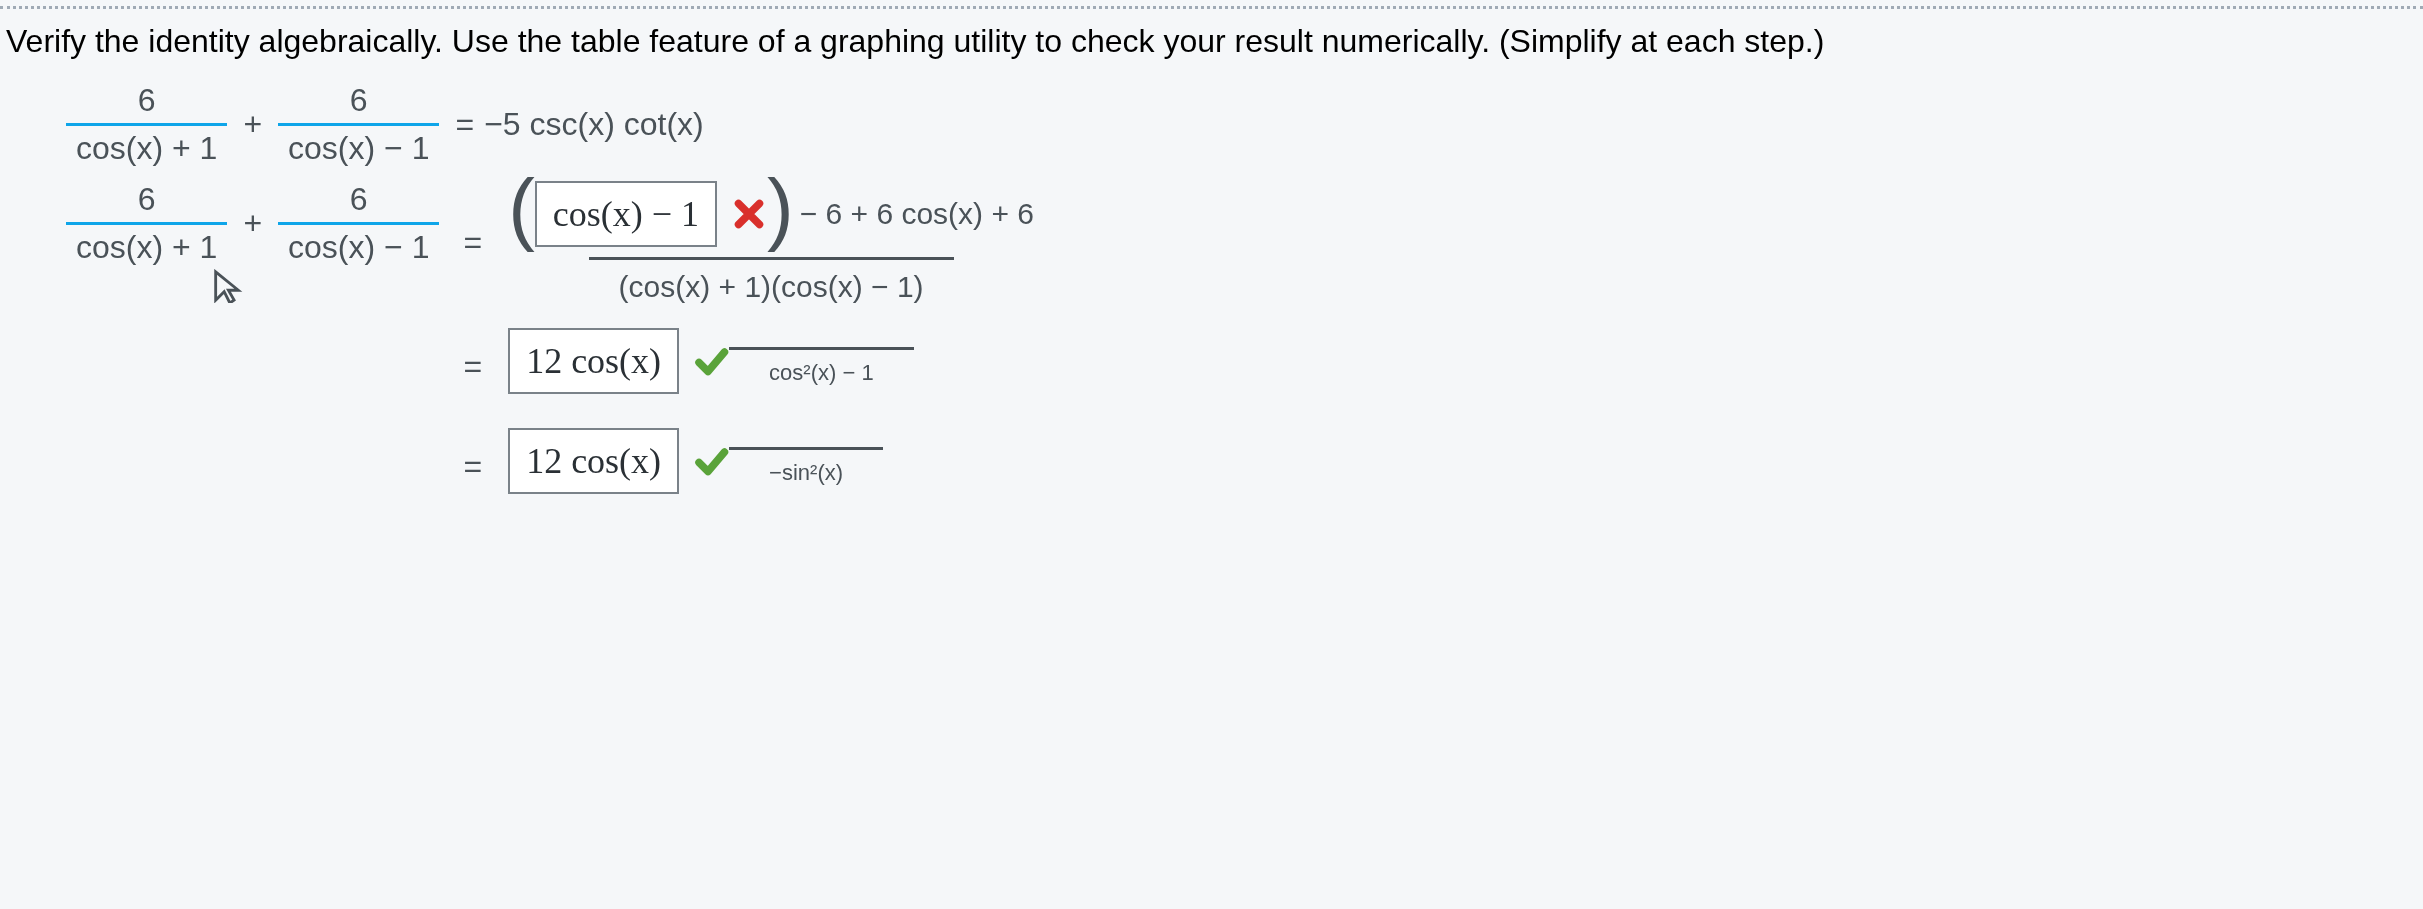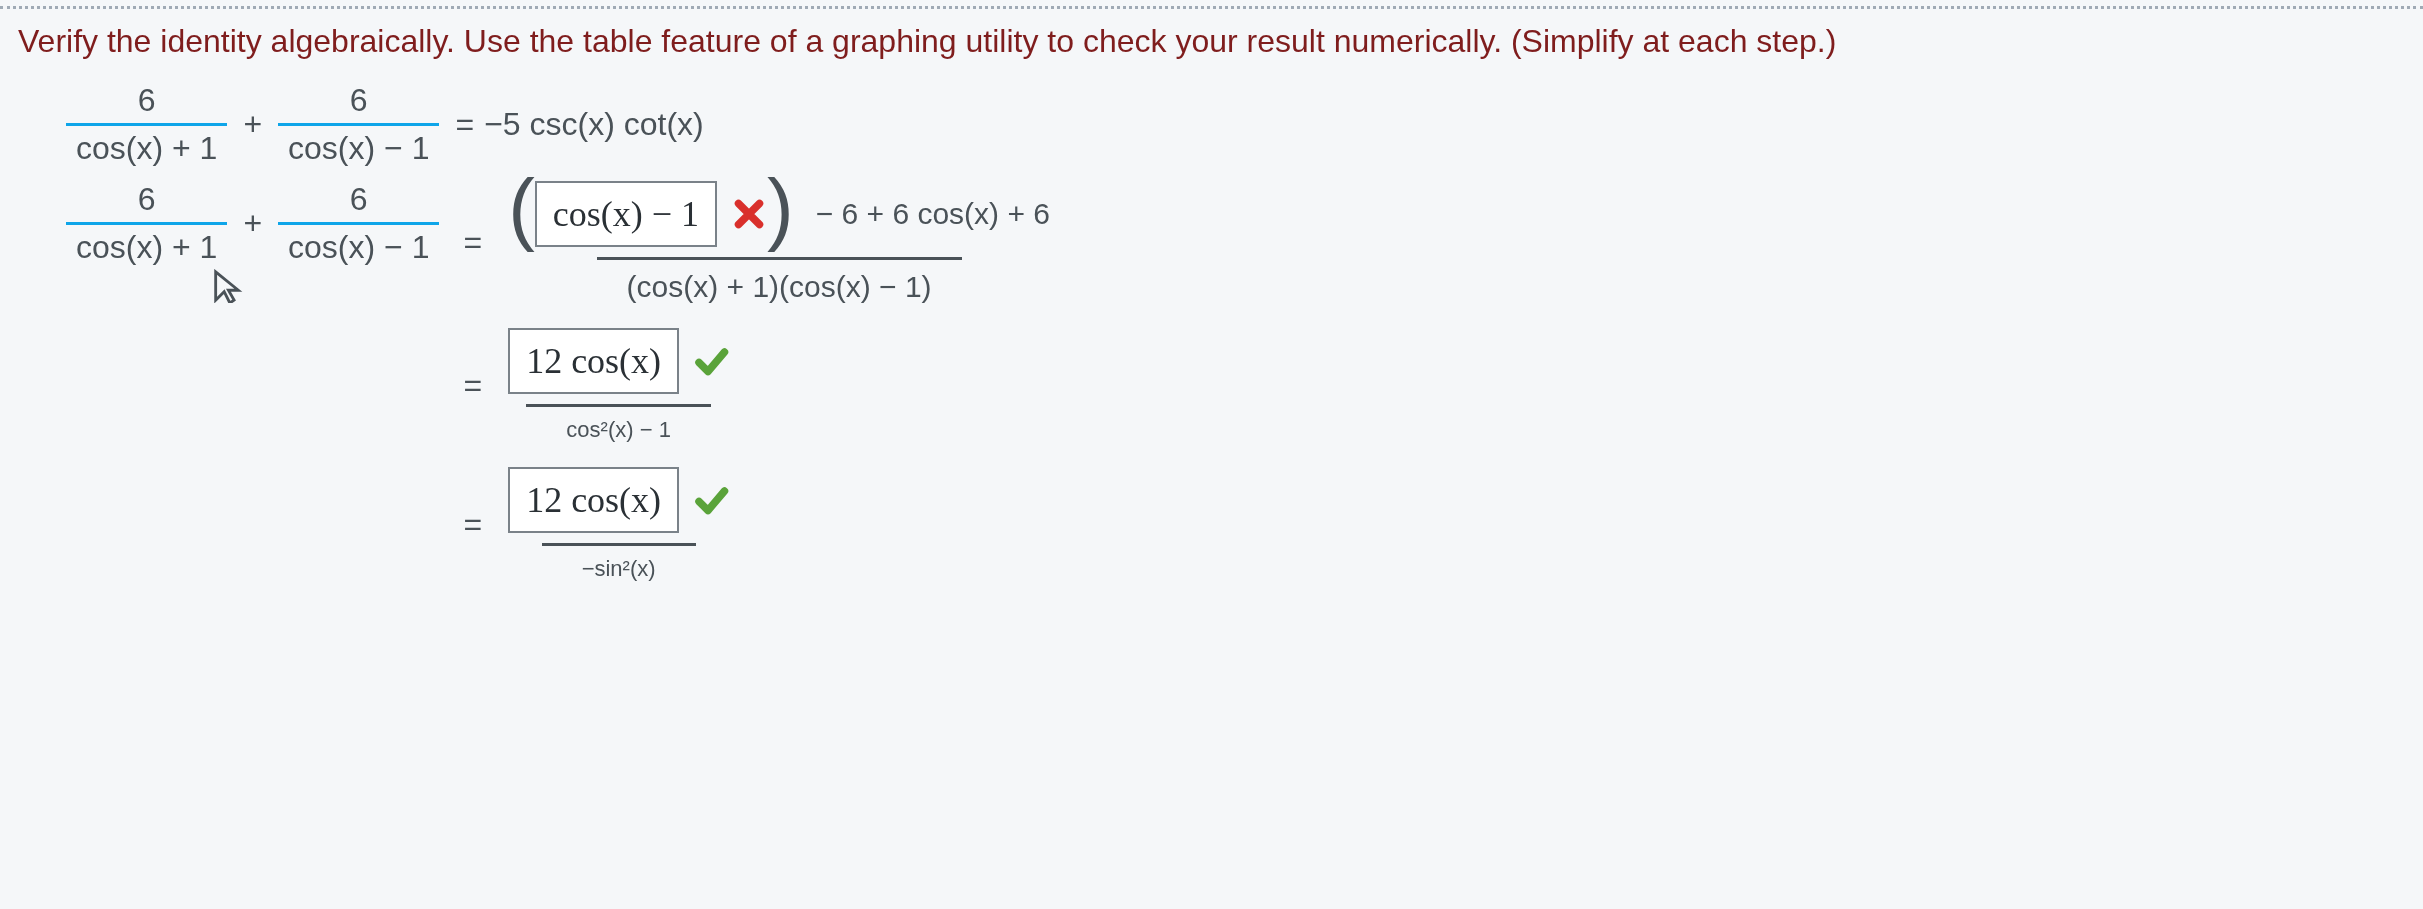--- a/index.html
+++ b/index.html
@@ -11,22 +11,22 @@
     font-family: Arial, Helvetica, sans-serif;
     overflow: hidden;
   }
   .border-top {
     height: 4px;
     border-top: 3px dotted #a0aab5;
     margin: 6px 0 10px 0;
   }
   .question {
     font-size: 32px;
-    color: #7f1d1d;
-    padding: 0 18px 12px 18px;
+    color: #000000;
+    padding: 0 18px 12px 6px;
   }
   .content {
     padding: 10px 60px;
     color: #4a5258;
     font-size: 32px;
   }
   .row {
     display: flex;
     align-items: center;
     margin-bottom: 14px;
@@ -107,36 +107,36 @@
     padding-bottom: 10px;
   }
   .step1-den {
     border-top: 3px solid #4a5258;
     padding: 10px 30px 0 30px;
     font-size: 30px;
     text-align: center;
   }
   .step-frac {
     display: flex;
-    flex-direction: column;
+    flex-direction: row;
     align-items: center;
   }
   .step-frac .top {
     display: flex;
     align-items: center;
     padding-bottom: 10px;
   }
   .step-frac .bot {
     border-top: 3px solid #4a5258;
     padding: 10px 40px 0 40px;
     font-size: 22px;
   }
   .trailing {
     font-size: 30px;
-    margin-left: 22px;
+    margin-left: 6px;
   }
 </style>
 </head>
 <body>
 
 <div class="border-top"></div>
 
 <div class="question">Verify the identity algebraically. Use the table feature of a graphing utility to check your result numerically. (Simplify at each step.)</div>
 
 <div class="content">

